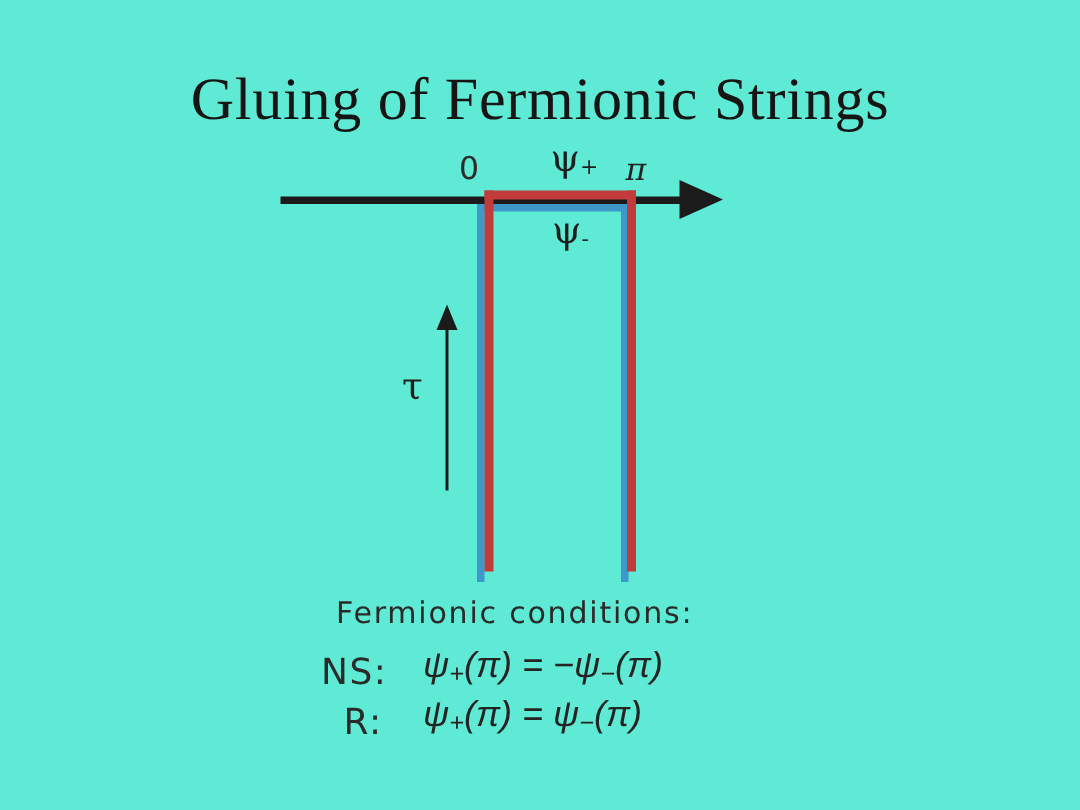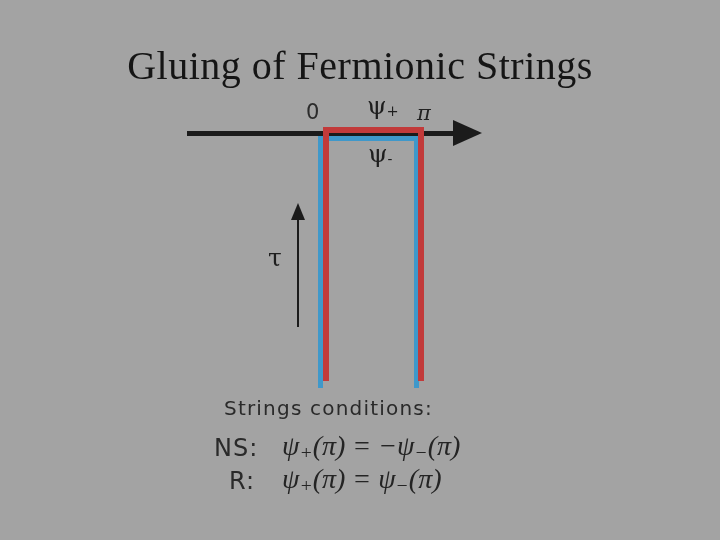--- a/index.html
+++ b/index.html
@@ -1,19 +1,19 @@
 <!DOCTYPE html>
 <html><head>
 <meta charset="utf-8">
 <style>
   html,body{margin:0;padding:0;background:#888;}
   .slide{
     position:relative;
     width:720px;height:540px;
-    background:#a3a3a3;
+    background:#5eead4;
     overflow:hidden;
     font-family:"DejaVu Sans", sans-serif;
     margin:0 auto;
   }
   
   .title{
     position:absolute;top:42px;left:0;width:720px;
     text-align:center;
     font-family:"Liberation Serif", serif;
     font-size:40px;
@@ -86,23 +86,23 @@
     white-space:nowrap;
   }
   .eq-label{
     position:absolute;
     font-size:24px;letter-spacing:1px;color:#2a2a2a;
   }
   .eq-label-ns{left:214px;top:434px;}
   .eq-label-r{left:229px;top:467px;}
   .eq{
     position:absolute;
-    font-family:Liberation Serif, serif;
+    font-family:Liberation Sans, sans-serif;
     font-style:italic;
-    font-size:28px;color:#242424;
+    font-size:24px;color:#242424;
     white-space:nowrap;
   }
   .eq sub{font-size:70%;vertical-align:-0.2em;}
   .eq-ns{left:282px;top:430px;}
   .eq-r{left:282px;top:463px;}
 </style>
 </head>
 <body>
 
 <div class="slide">
@@ -121,21 +121,21 @@
     <div class="tau-arrowhead"></div>
 
     <div class="dlabel lbl-zero">0</div>
     <div class="dlabel lbl-pi">π</div>
     <div class="dlabel lbl-psi lbl-psi-plus"><span>ψ</span><sub>+</sub></div>
     <div class="dlabel lbl-psi lbl-psi-minus"><span>ψ</span><sub>-</sub></div>
     <div class="dlabel lbl-tau">τ</div>
   </div>
 
   <div>
-    <div class="bc-heading">Strings conditions:</div>
+    <div class="bc-heading">Fermionic conditions:</div>
 
     <div class="eq-label eq-label-ns">NS:</div>
     <div class="eq eq-ns"><span>ψ</span><sub>+</sub><span>(π) = −ψ</span><sub>−</sub><span>(π)</span></div>
 
     <div class="eq-label eq-label-r">R:</div>
     <div class="eq eq-r"><span>ψ</span><sub>+</sub><span>(π) = ψ</span><sub>−</sub><span>(π)</span></div>
   </div>
 
 </div>
 

